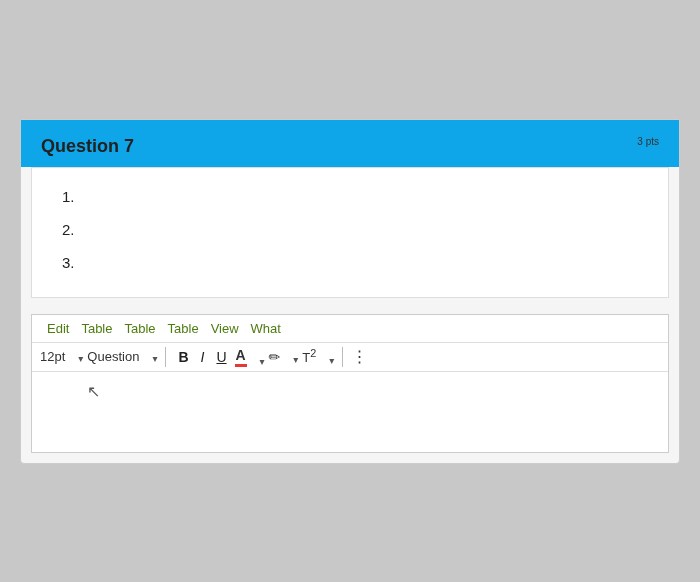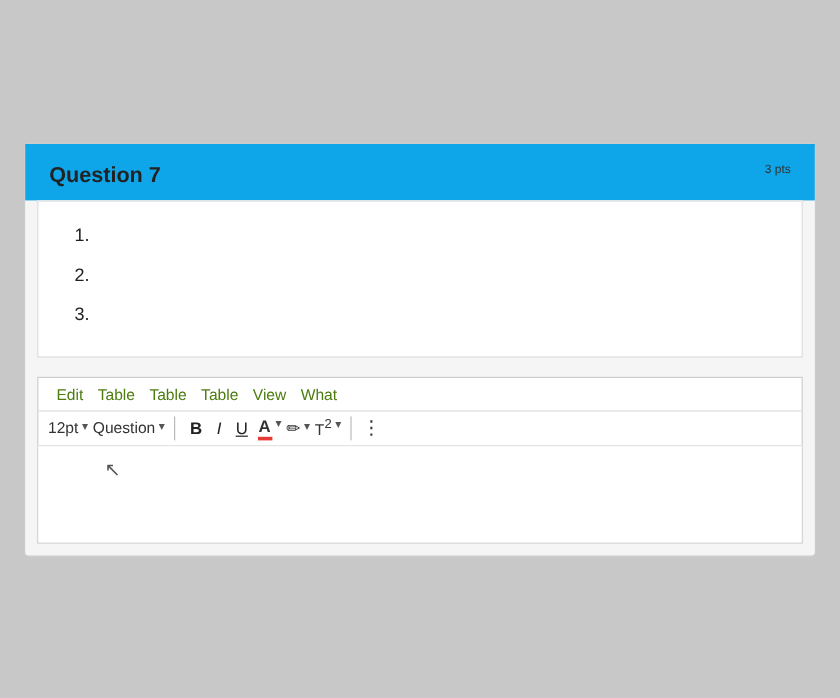--- a/index.html
+++ b/index.html
@@ -93,22 +93,22 @@
       background: #bbb;
       margin: 0 4px;
     }
     .toolbar-select {
       font-size: 13px;
       border: none;
       background: transparent;
       cursor: pointer;
       color: #333;
       display: flex;
-      align-items: flex-start;
-      gap: 3px;
+      align-items: flex-end;
+      gap: 13px;
     }
     .toolbar-btn {
       padding: 2px 4px;
       cursor: pointer;
       font-size: 14px;
       background: transparent;
       border: none;
       color: #222;
     }
     .toolbar-btn.bold { font-weight: bold; }

